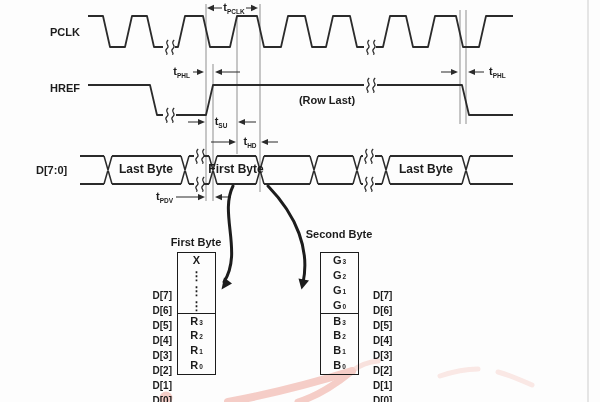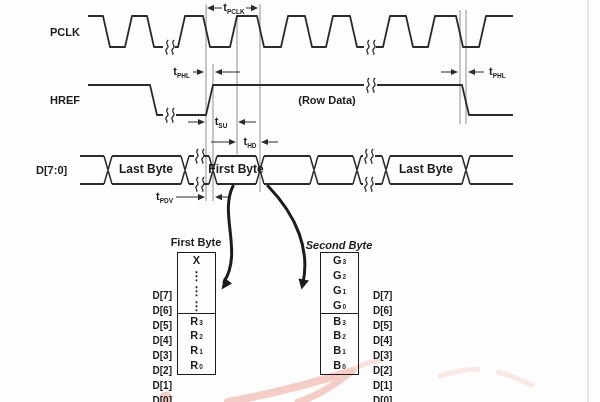--- a/index.html
+++ b/index.html
@@ -153,23 +153,23 @@
 
   <g>
     <path class="callout" d="M233,186 C219,214 243,252 224,282"></path>
     <polygon class="callhead" points="221.5,289.5 224,277.5 232,283.5"></polygon>
     <path class="callout" d="M268,186 C297,216 310,250 303,283"></path>
     <polygon class="callhead" points="301.5,289.5 298.5,278.5 309,280.5"></polygon>
   </g>
 </svg>
 
 <div class="lbl" style="left:50px;top:26px;">PCLK</div>
-<div class="lbl" style="left:50px;top:94px;">HREF</div>
+<div class="lbl" style="left:50px;top:82px;">HREF</div>
 <div class="lbl" style="left:36px;top:164px;">D[7:0]</div>
-<div class="lbl center" style="left:287px;top:94px;width:80px;">(Row Data)</div>
+<div class="lbl center" style="left:287px;top:94px;width:80px;">(Row Last)</div>
 
 <div class="lbl tlabel center" style="left:218px;top:1px;width:32px;"><span>t</span><sub>PCLK</sub></div>
 <div class="lbl tlabel right" style="left:162px;top:65px;width:28px;"><span>t</span><sub>PHL</sub></div>
 <div class="lbl tlabel" style="left:489px;top:65px;width:30px;"><span>t</span><sub>PHL</sub></div>
 <div class="lbl tlabel center" style="left:207px;top:115px;width:28px;"><span>t</span><sub>SU</sub></div>
 <div class="lbl tlabel center" style="left:236px;top:135px;width:28px;"><span>t</span><sub>HD</sub></div>
 <div class="lbl tlabel right" style="left:143px;top:190px;width:30px;"><span>t</span><sub>PDV</sub></div>
 
 <div class="lbl seg center" style="left:111px;top:163px;width:70px;">Last Byte</div>
 <div class="lbl seg center" style="left:201px;top:163px;width:70px;">First Byte</div>
@@ -210,21 +210,21 @@
     <div class="cell-row">
       <span>R</span>
       <sub>1</sub>
     </div>
     <div class="cell-row">
       <span>R</span>
       <sub>0</sub>
     </div>
   </div>
 
-<div class="tbl-title" style="left:297px;top:239px;font-style:italic;">Second Byte</div>
+<div class="tbl-title" style="left:297px;top:228px;">Second Byte</div>
 <div class="box" style="left:320px;top:252px;">
     <div class="cell-row">
       <span>G</span>
       <sub>3</sub>
     </div>
     <div class="cell-row">
       <span>G</span>
       <sub>2</sub>
     </div>
     <div class="cell-row">

